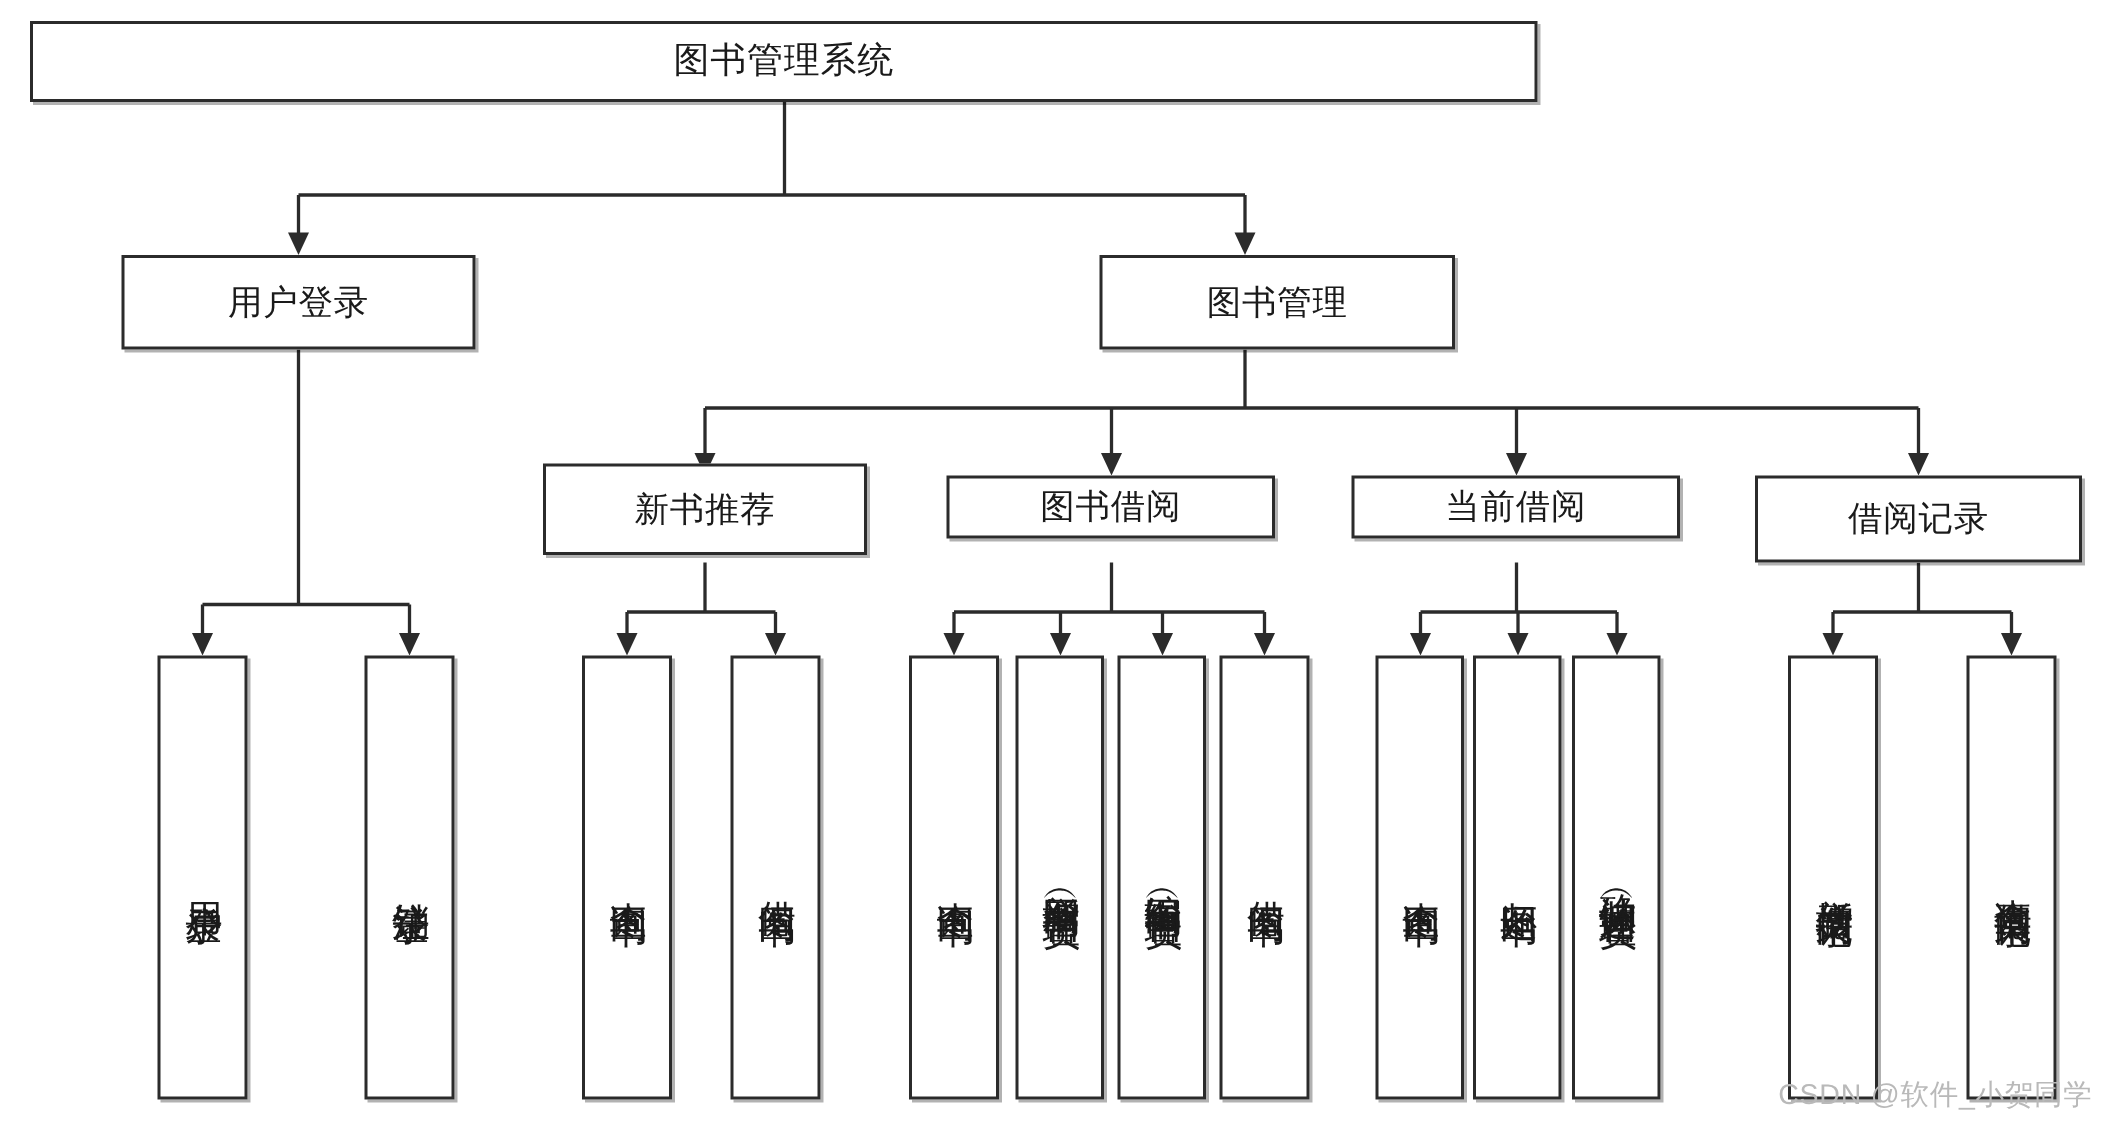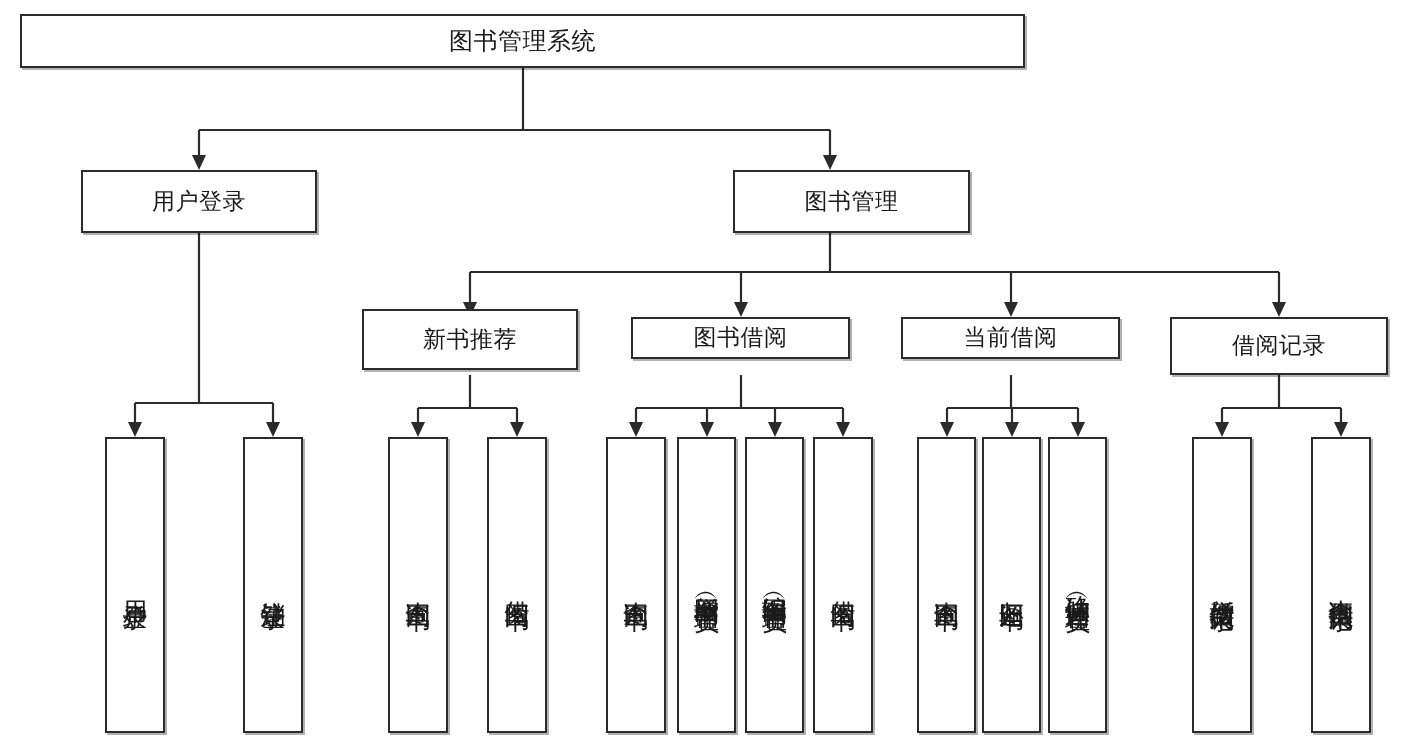--- a/index.html
+++ b/index.html
@@ -194,14 +194,15 @@
         <span class="node-label">确认归还（管理员）</span>
       </div>
       <div class="node vertical" style="left: 1192px; top: 437px; width: 60px; height: 296px;">
         <span class="node-label">新增借阅记录</span>
       </div>
       <div class="node vertical" style="left: 1311px; top: 437px; width: 60px; height: 296px;">
         <span class="node-label">查询借阅记录</span>
       </div>
     </div>
 
+  <div id="watermark">CSDN @软件_小贺同学</div>
 
 </div>
 
 </body></html>

